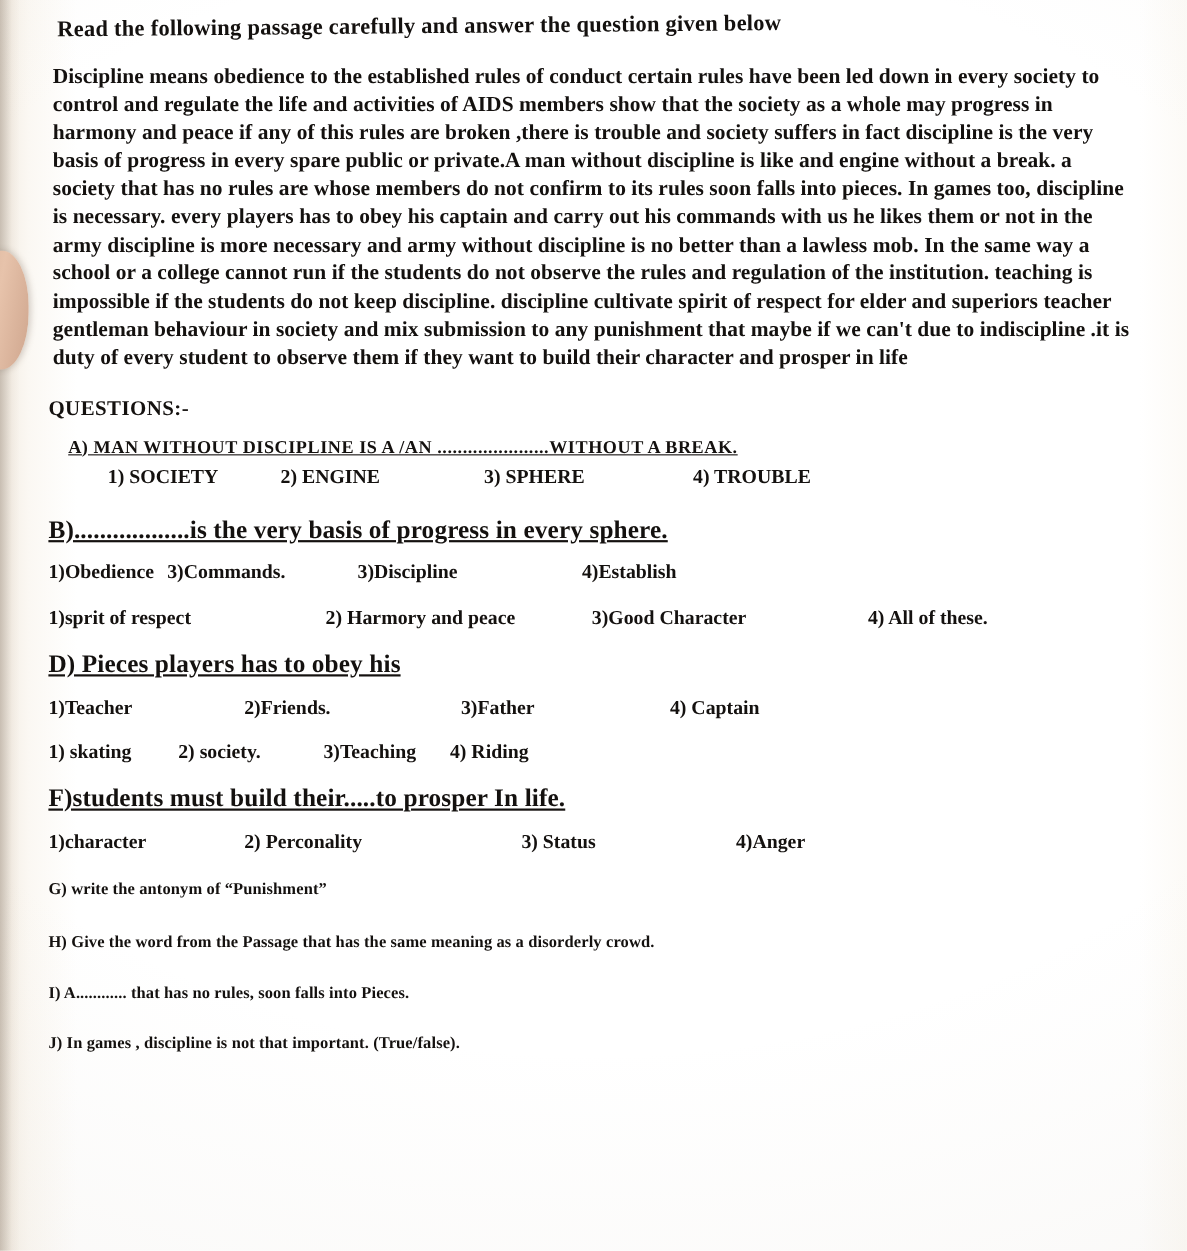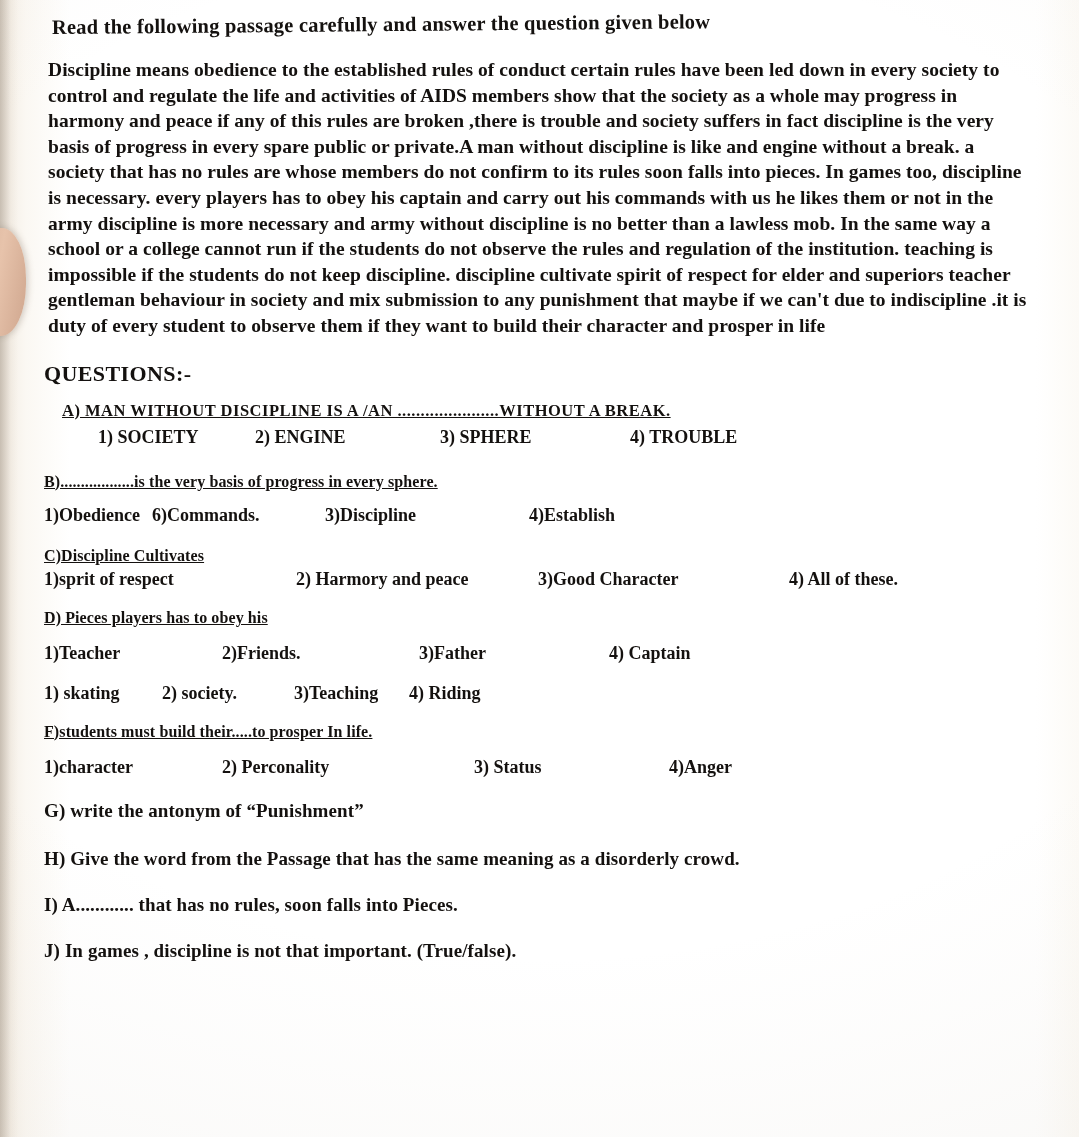--- a/index.html
+++ b/index.html
@@ -65,30 +65,30 @@
     margin: 18px 0 0 4px;
     font-size: 19.5px;
     font-weight: bold;
     line-height: 25.6px;
     letter-spacing: 0.05px;
     max-width: 985px;
     text-align: left;
   }
   .qlabel {
     margin: 22px 0 0 0;
-    font-size: 22px;
+    font-size: 19px;
     font-weight: bold;
     letter-spacing: 0.4px;
   }
   .q {
     margin-top: 16px;
     text-decoration: underline;
   }
   .q-stem {
-    font-size: 19px;
+    font-size: 15px;
     font-weight: bold;
     letter-spacing: 0.1px;
   }
   .q-stem.small-caps {
     font-size: 16.5px;
     letter-spacing: 0.5px;
   }
   .opts {
     margin-top: 4px;
     font-size: 18px;
@@ -96,21 +96,21 @@
     position: relative;
     height: 24px;
   }
   .opt {
     position: absolute;
     white-space: nowrap;
     top: 0;
   }
   .q-a { margin-left: 18px; }
   .q-a .opts { margin-left: 18px; }
-  .q-big .q-stem { font-size: 16px; }
+  .q-big .q-stem { font-size: 23px; }
   .q-block { margin-top: 18px; }
   .q-block .q-stem { line-height: 24px; }
 </style>
 </head>
 <body>
 
 <div class="page">
   <div class="edge-shadow"></div>
   <div class="finger"></div>
 </div>
@@ -130,28 +130,27 @@
       <span class="opt" style="left:175px;">2) ENGINE</span>
       <span class="opt" style="left:360px;">3) SPHERE</span>
       <span class="opt" style="left:550px;">4) TROUBLE</span>
     </div>
   </div>
 
   <div class="q q-big" style="margin-top:22px;">
     <div class="q-stem">B)..................is the very basis of progress in every sphere.</div>
     <div class="opts" style="margin-top:14px;">
       <span class="opt" style="left:0px;">1)Obedience</span>
-      <span class="opt" style="left:108px;">6)Commands.</span>
+      <span class="opt" style="left:108px;">3)Commands.</span>
       <span class="opt" style="left:281px;">3)Discipline</span>
       <span class="opt" style="left:485px;">4)Establish</span>
     </div>
   </div>
 
   <div class="q q-big" style="margin-top:18px;">
-    <div class="q-stem">C)Discipline Cultivates</div>
     <div class="opts" style="">
       <span class="opt" style="left:0px;">1)sprit of respect</span>
       <span class="opt" style="left:252px;">2) Harmory and peace</span>
       <span class="opt" style="left:494px;">3)Good Character</span>
       <span class="opt" style="left:745px;">4) All of these.</span>
     </div>
   </div>
 
   <div class="q q-big" style="margin-top:16px;">
     <div class="q-stem">D) Pieces players has to obey his</div>

